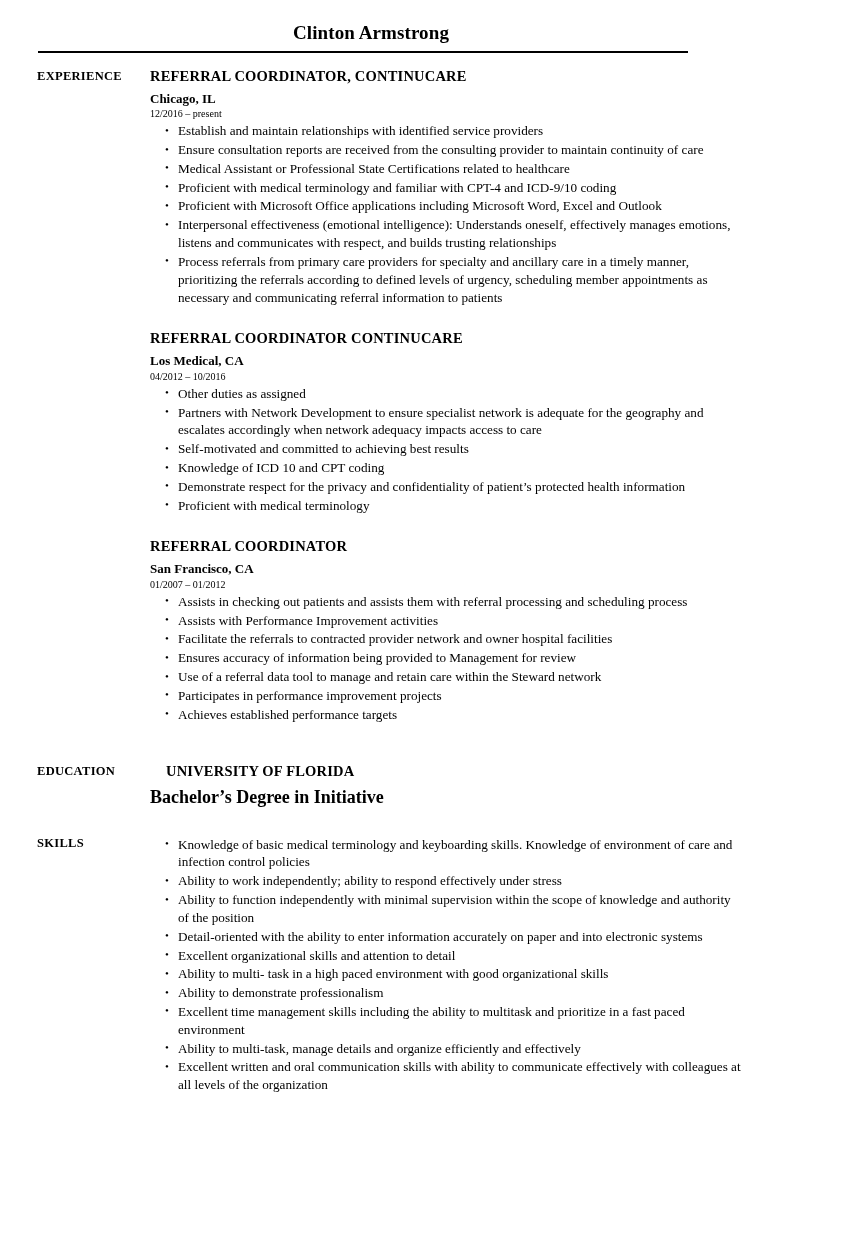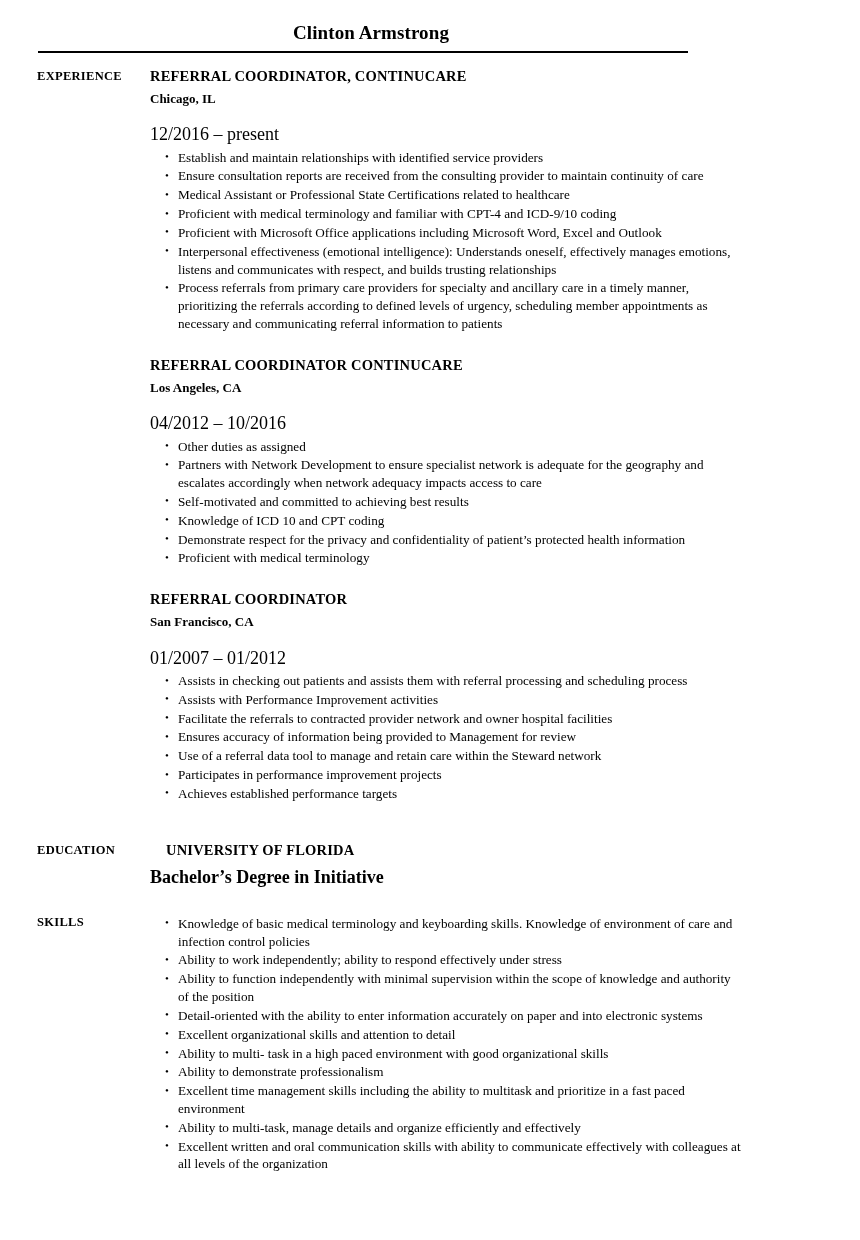--- a/index.html
+++ b/index.html
@@ -86,24 +86,24 @@
     letter-spacing: 0.2px;
     line-height: 1.3;
   }
   .job-location {
     font-size: 13px;
     font-weight: bold;
     line-height: 1.35;
     margin-top: 4px;
   }
   .job-dates {
-    font-size: 18px;
+    font-size: 10px;
     font-weight: normal;
     line-height: 1.3;
-    margin-top: 16px;
+    margin-top: 0px;
   }
 
   
   ul.bullets {
     list-style: none;
     margin: 2px 0 0 0;
     padding: 0;
   }
   ul.bullets > li {
     position: relative;
@@ -169,21 +169,21 @@
             <li>Medical Assistant or Professional State Certifications related to healthcare</li>
             <li>Proficient with medical terminology and familiar with CPT-4 and ICD-9/10 coding</li>
             <li>Proficient with Microsoft Office applications including Microsoft Word, Excel and Outlook</li>
             <li>Interpersonal effectiveness (emotional intelligence): Understands oneself, effectively manages emotions, listens and communicates with respect, and builds trusting relationships</li>
             <li>Process referrals from primary care providers for specialty and ancillary care in a timely manner, prioritizing the referrals according to defined levels of urgency, scheduling member appointments as necessary and communicating referral information to patients</li>
           </ul>
         </div>
 
         <div class="job">
           <div class="job-title">REFERRAL COORDINATOR CONTINUCARE</div>
-          <div class="job-location">Los Angeles, CA</div>
+          <div class="job-location">Los Medical, CA</div>
           <div class="job-dates">04/2012 – 10/2016</div>
           <ul class="bullets">
             <li>Other duties as assigned</li>
             <li>Partners with Network Development to ensure specialist network is adequate for the geography and escalates accordingly when network adequacy impacts access to care</li>
             <li>Self-motivated and committed to achieving best results</li>
             <li>Knowledge of ICD 10 and CPT coding</li>
             <li>Demonstrate respect for the privacy and confidentiality of patient’s protected health information</li>
             <li>Proficient with medical terminology</li>
           </ul>
         </div>

